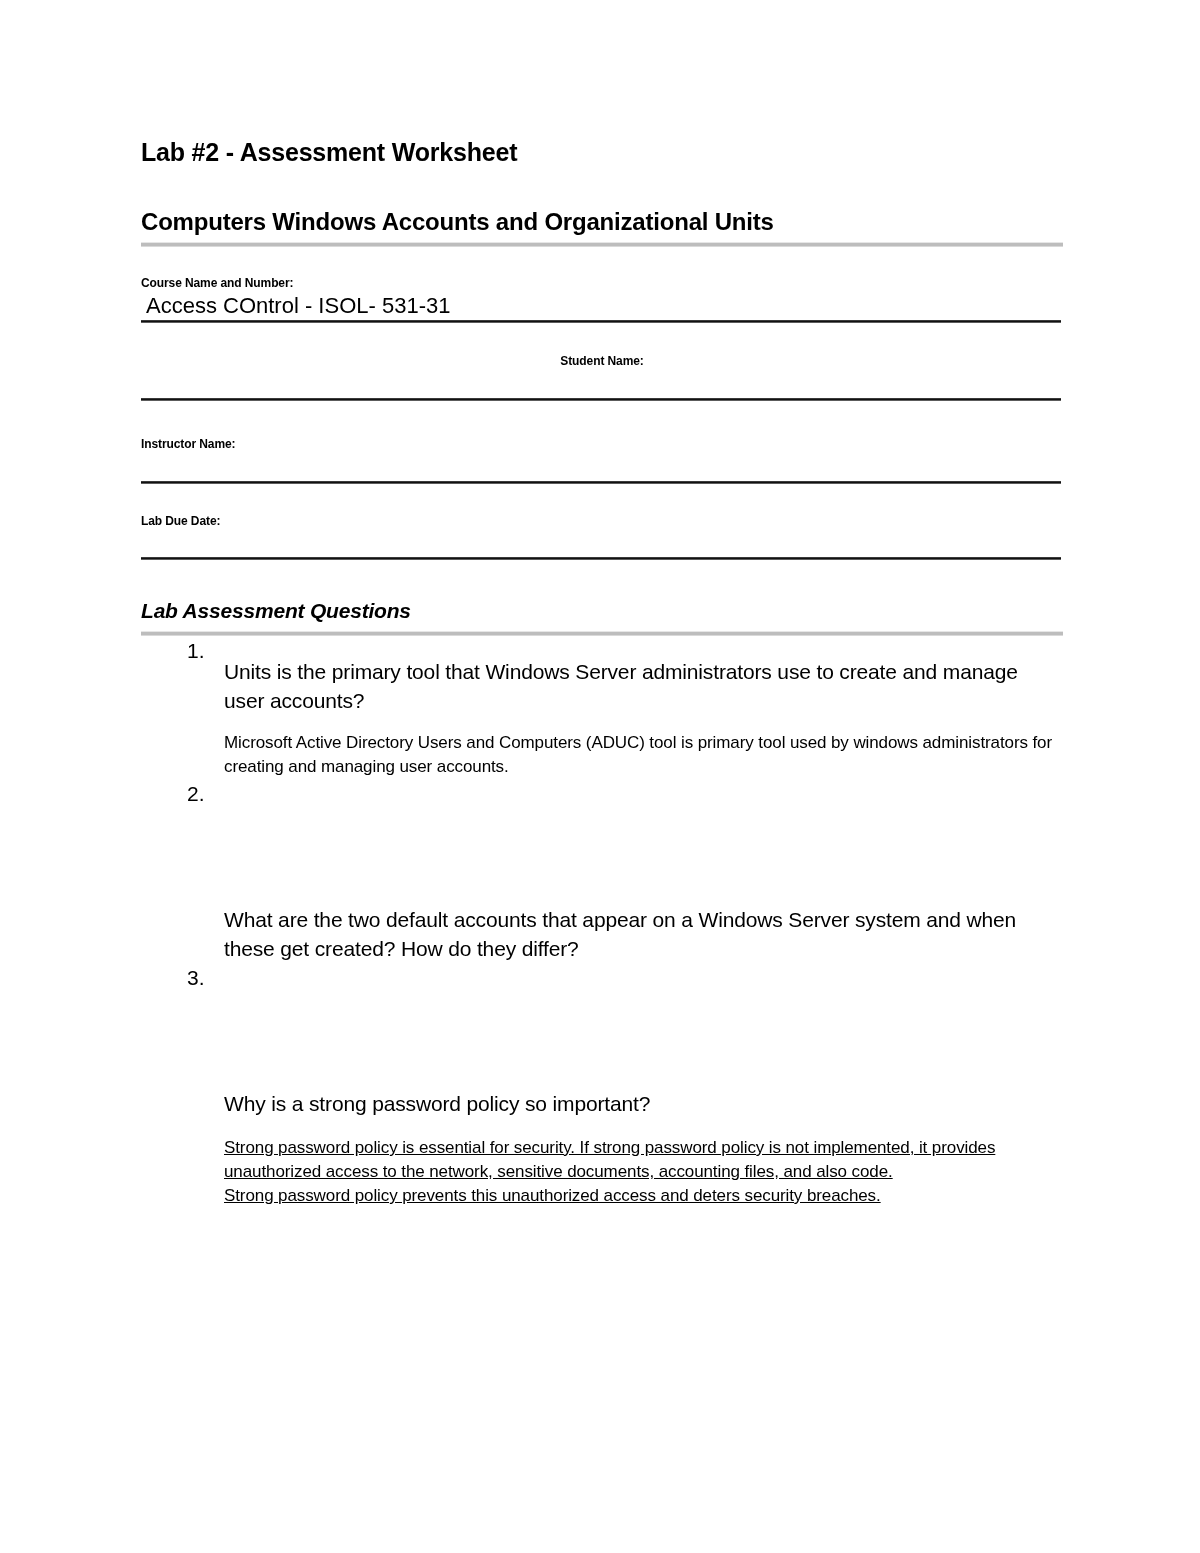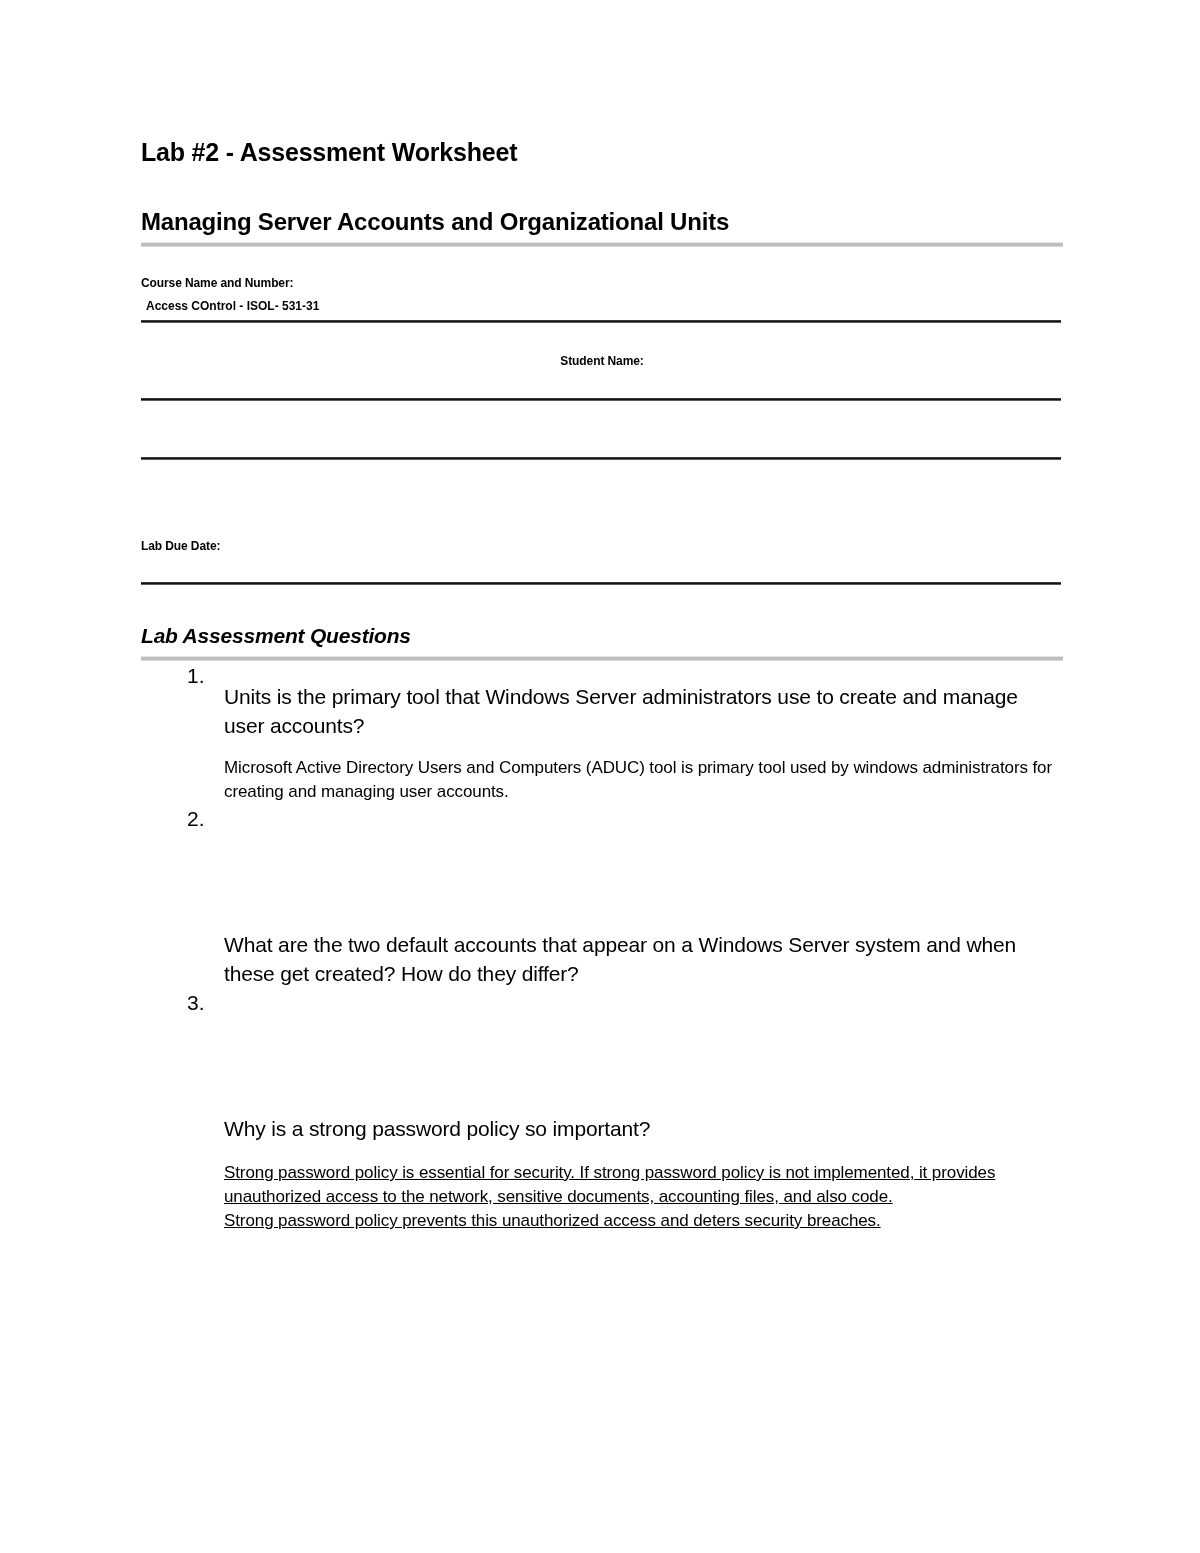--- a/index.html
+++ b/index.html
@@ -66,35 +66,35 @@
   }
 
   
   .field-label {
     font-size: 12px;
     font-weight: bold;
     letter-spacing: -0.1px;
     line-height: 24px;
   }
   .field-value {
-    font-size: 12px;
-    font-weight: bold;
+    font-size: 22px;
+    font-weight: normal;
     line-height: 22px;
     padding-left: 5px;
   }
   .blk-course { padding-top: 24px; }
   .blk-course .rule-black { margin-top: 3px; }
 
   .blk-student { padding-top: 26px; text-align: center; }
   .blk-student .rule-black { margin-top: 25px; }
 
   .blk-instructor { padding-top: 31px; }
   .blk-instructor .rule-black { margin-top: 25px; }
 
-  .blk-duedate { padding-top: 38px; margin-top: 36px; }
+  .blk-duedate { padding-top: 25px; }
   .blk-duedate .rule-black { margin-top: 24px; }
 
   
   .section-heading {
     font-size: 21px;
     font-weight: bold;
     font-style: italic;
     letter-spacing: -0.2px;
     line-height: 30px;
     padding-top: 36px;
@@ -138,36 +138,37 @@
   .q3 .qanswer { padding-top: 18px; text-decoration: underline; }
 </style>
 </head>
 <body>
 
 <div class="page">
   <div class="content">
 
     <h1 class="doc-title">Lab #2 - Assessment Worksheet</h1>
 
-    <h2 class="doc-subtitle">Managing Server Accounts and Organizational Units</h2>
+    <h2 class="doc-subtitle">Computers Windows Accounts and Organizational Units</h2>
     <div class="rule-gray"></div>
 
     <div class="blk-course">
       <div class="field-label">Course Name and Number:</div>
       <div class="field-value">Access COntrol - ISOL- 531-31</div>
       <div class="rule-black"></div>
     </div>
 
     <div class="blk-student">
       <div class="field-label">Student Name:</div>
       <div class="field-value"></div>
       <div class="rule-black"></div>
     </div>
 
     <div class="blk-instructor">
+      <div class="field-label">Instructor Name:</div>
       <div class="field-value"></div>
       <div class="rule-black"></div>
     </div>
 
     <div class="blk-duedate">
       <div class="field-label">Lab Due Date:</div>
       <div class="field-value"></div>
       <div class="rule-black"></div>
     </div>
 

